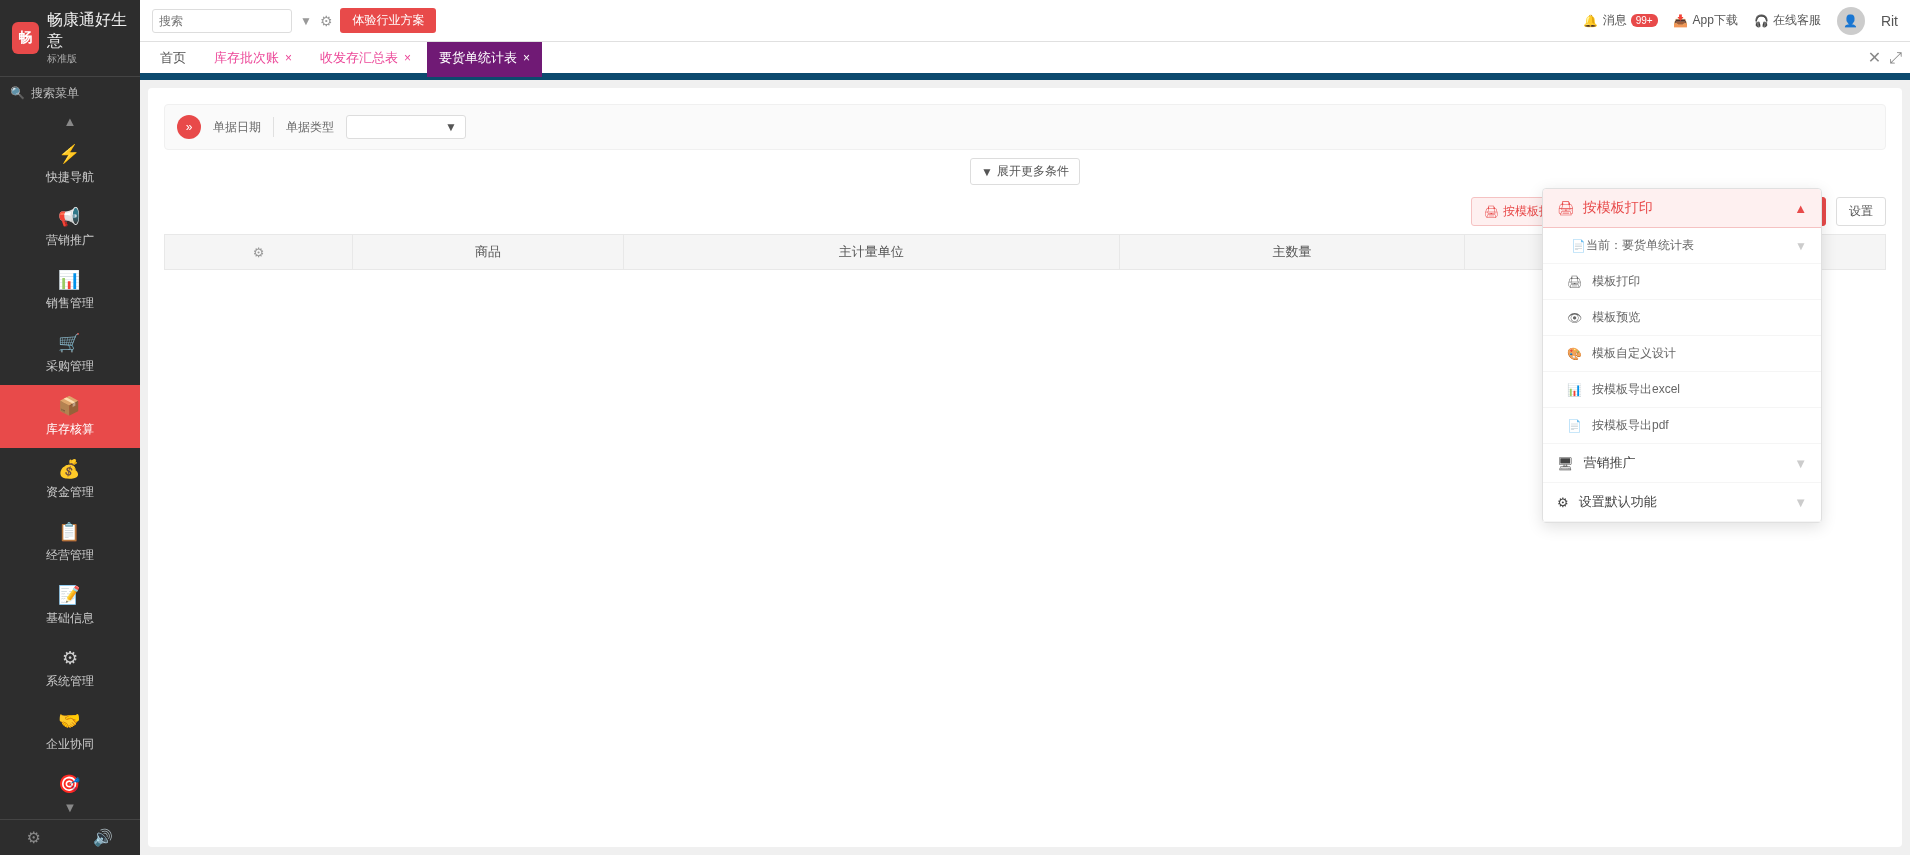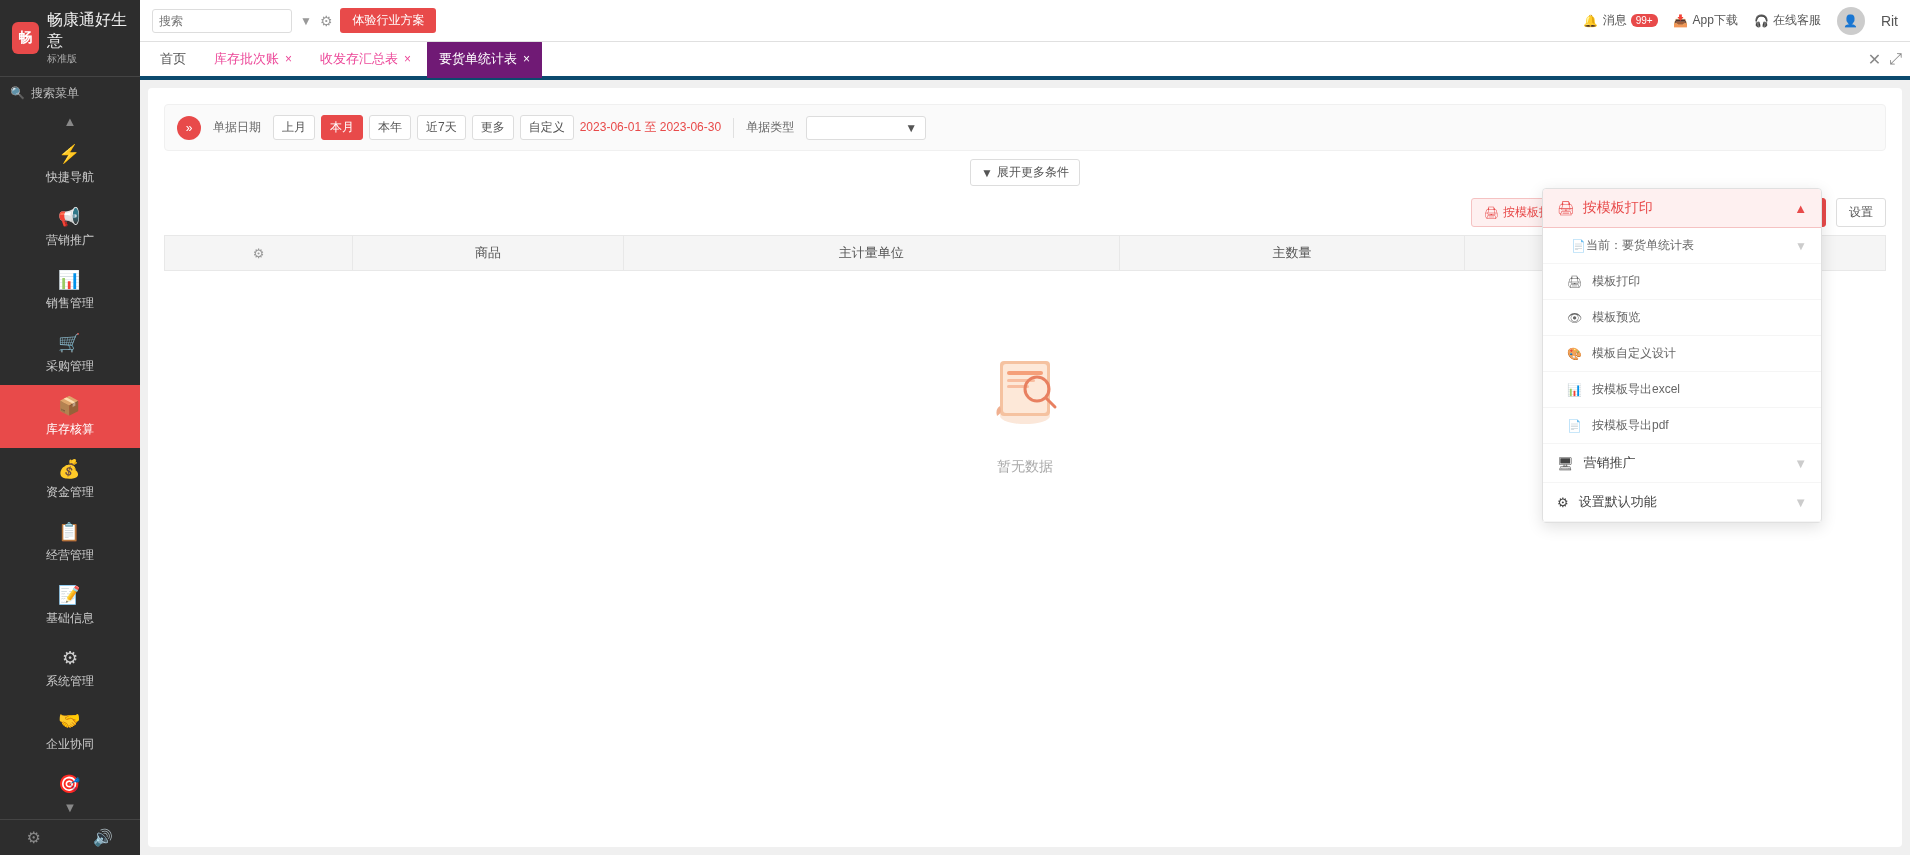--- a/index.html
+++ b/index.html
@@ -124,21 +124,21 @@
     }
     .topbar-username { font-size: 14px; color: #555; }
 
     
     .tabbar {
       background: #fff;
       height: 38px;
       display: flex;
       align-items: center;
       padding: 0 8px;
-      border-bottom: 4px solid #0c4a6e;
+      border-bottom: 7px solid #0c4a6e;
       gap: 4px;
     }
     .tab {
       display: flex; align-items: center; gap: 4px;
       padding: 6px 12px;
       font-size: 13px;
       cursor: pointer;
       border-radius: 3px 3px 0 0;
       color: #ec4899;
       height: 38px;
@@ -466,29 +466,20 @@
       <span class="tabbar-close-btn">✕</span>
       <span class="tabbar-expand-btn">⤢</span>
     </div>
   </div>
 
   <div class="page-content">
 
     <div class="filter-bar">
       <div class="filter-expand-btn">»</div>
       <span class="filter-label">单据日期</span>
-      <div class="filter-date-group">
-        <button class="filter-date-btn">上月</button>
-        <button class="filter-date-btn active">本月</button>
-        <button class="filter-date-btn">本年</button>
-        <button class="filter-date-btn">近7天</button>
-        <button class="filter-date-btn">更多</button>
-        <button class="filter-date-btn">自定义</button>
-        <span class="filter-date-range">2023-06-01 至 2023-06-30</span>
-      </div>
       <div class="filter-separator"></div>
       <span class="filter-label">单据类型</span>
       <div class="filter-select">
         <span></span>
         <span style="margin-left:auto">▼</span>
       </div>
     </div>
 
     <div style="display:flex; justify-content:center; margin-bottom:12px;">
       <button class="btn-more-conditions">
@@ -530,39 +521,20 @@
           <th>主计量单位</th>
           <th>主数量</th>
           <th>零售金额</th>
         </tr>
       </thead>
       <tbody>
         
       </tbody>
     </table>
 
-    <div class="empty-state">
-      <div class="empty-icon">
-        <svg class="empty-icon-svg" viewBox="0 0 100 100" xmlns="http://www.w3.org/2000/svg">
-
-          <ellipse cx="50" cy="85" rx="25" ry="8" fill="#f5c2a0" opacity="0.4"></ellipse>
-          <rect x="25" y="30" width="50" height="55" rx="4" fill="#f5c2a0"></rect>
-          <rect x="28" y="33" width="44" height="49" rx="3" fill="#fde8d8"></rect>
-          <rect x="32" y="40" width="36" height="4" rx="2" fill="#f5a07a"></rect>
-          <rect x="32" y="48" width="28" height="3" rx="1.5" fill="#f5a07a" opacity="0.6"></rect>
-          <rect x="32" y="54" width="22" height="3" rx="1.5" fill="#f5a07a" opacity="0.6"></rect>
-
-          <circle cx="62" cy="58" r="12" fill="none" stroke="#e88060" stroke-width="3"></circle>
-          <line x1="71" y1="67" x2="80" y2="76" stroke="#e88060" stroke-width="3" stroke-linecap="round"></line>
-
-          <path d="M25 75 Q20 78 22 85 Q28 82 25 75" fill="#f0b090"></path>
-        </svg>
-      </div>
-      <div class="empty-text">暂无数据</div>
-    </div>
 
     <div class="dropdown-menu">
       <div class="dropdown-header">
         <div class="dropdown-header-left">
           <span>🖨</span>
           <span>按模板打印</span>
         </div>
         <span class="dropdown-header-arrow">▲</span>
       </div>
 

